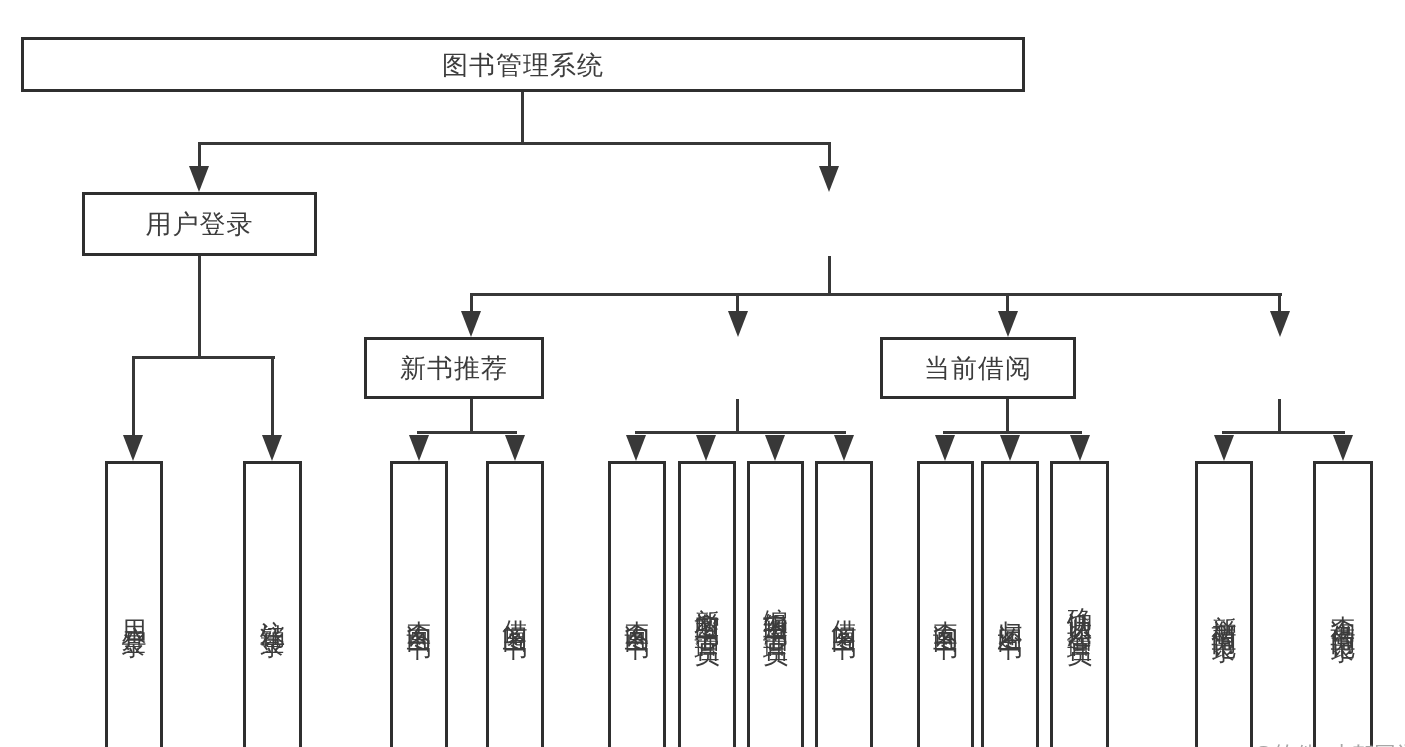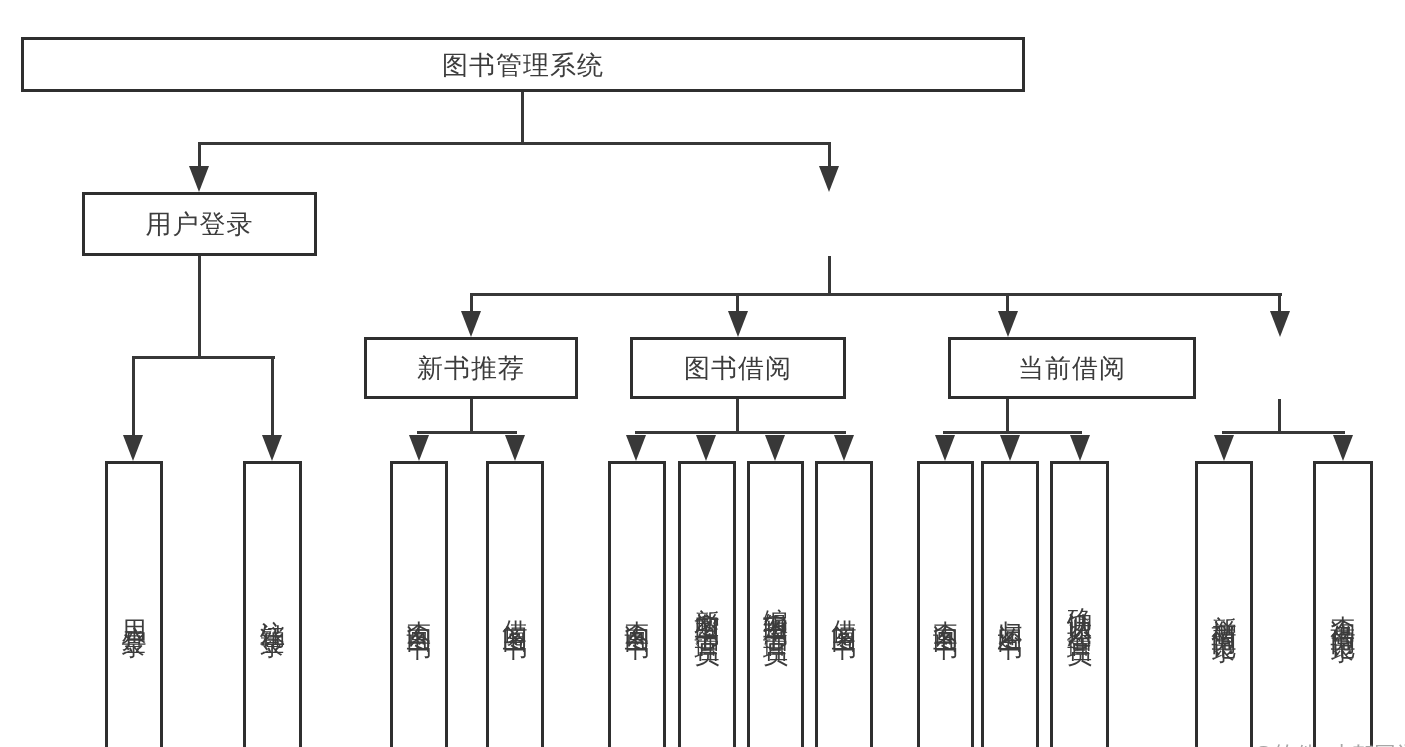--- a/index.html
+++ b/index.html
@@ -68,27 +68,24 @@
 <div id="canvas">
 
   <div class="box hbox" style="left:21px;top:13px;width:1004px;height:55px">
     <span>图书管理系统</span>
   </div>
 
   <div class="box hbox" style="left:82px;top:168px;width:235px;height:64px">
     <span>用户登录</span>
   </div>
 
-  <div class="box hbox" style="left:364px;top:313px;width:214px;height:62px">
+  <div class="box hbox" style="left:364px;top:313px;width:180px;height:62px">
     <span>新书推荐</span>
   </div>
-  <div class="box hbox" style="left:630px;top:313px;width:216px;height:62px">
-    <span>图书借阅</span>
-  </div>
-  <div class="box hbox" style="left:948px;top:313px;width:248px;height:62px">
+  <div class="box hbox" style="left:880px;top:313px;width:196px;height:62px">
     <span>当前借阅</span>
   </div>
 
   <div class="box vbox" style="left:105px;width:58px">
     <span class="vtext">用户登录</span>
   </div>
   <div class="box vbox" style="left:243px;width:59px">
     <span class="vtext">注销登录</span>
   </div>
 

